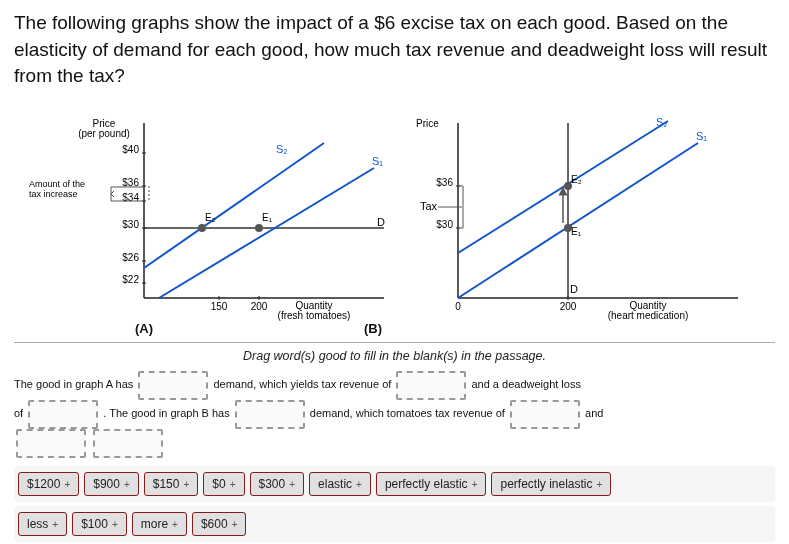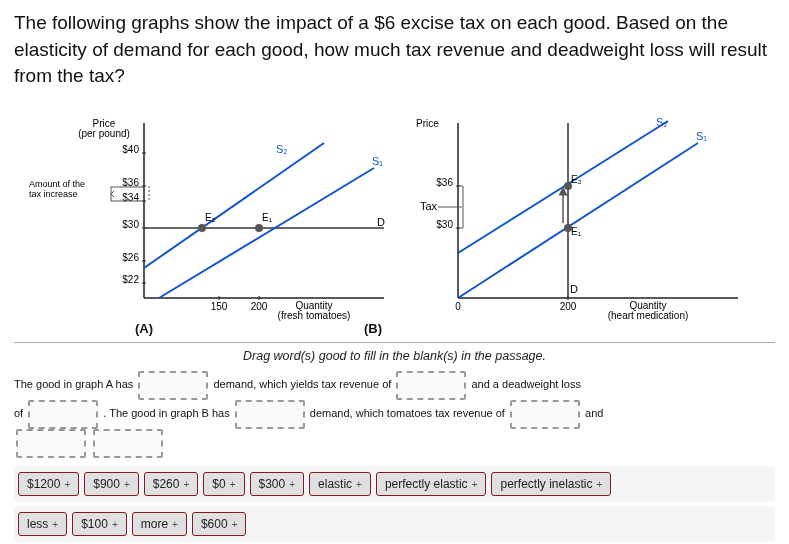--- a/index.html
+++ b/index.html
@@ -245,21 +245,21 @@
 <div class="drag-chips-row">
   <div class="chip">
     <span>$1200</span>
     <span class="chip-plus">+</span>
   </div>
   <div class="chip">
     <span>$900</span>
     <span class="chip-plus">+</span>
   </div>
   <div class="chip">
-    <span>$260</span>
+    <span>$150</span>
     <span class="chip-plus">+</span>
   </div>
   <div class="chip">
     <span>$0</span>
     <span class="chip-plus">+</span>
   </div>
   <div class="chip">
     <span>$300</span>
     <span class="chip-plus">+</span>
   </div>

